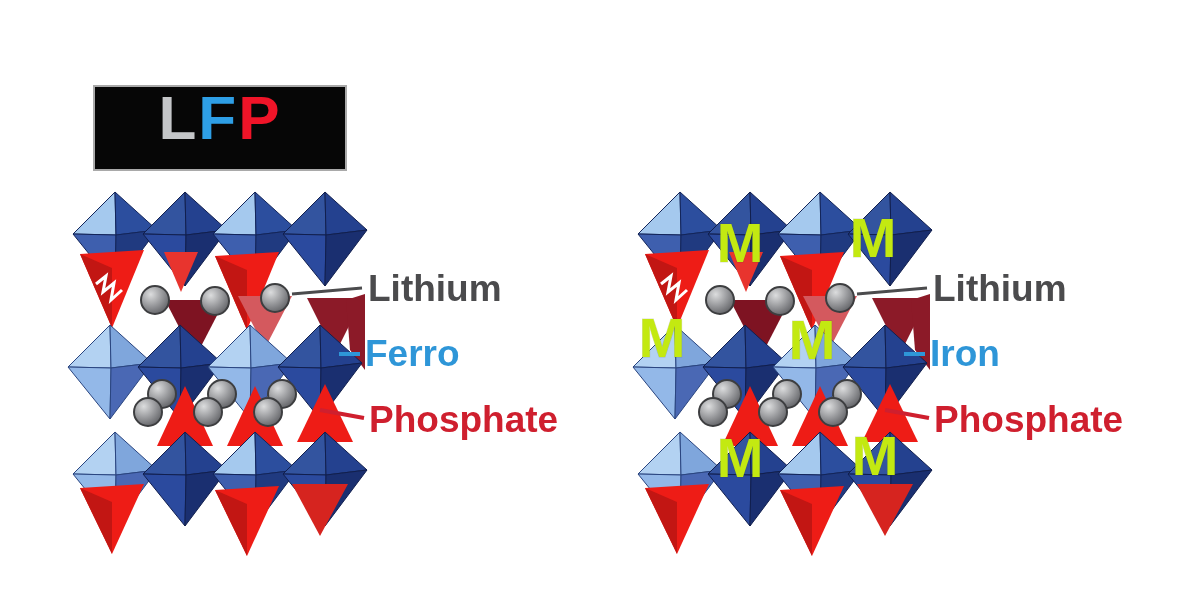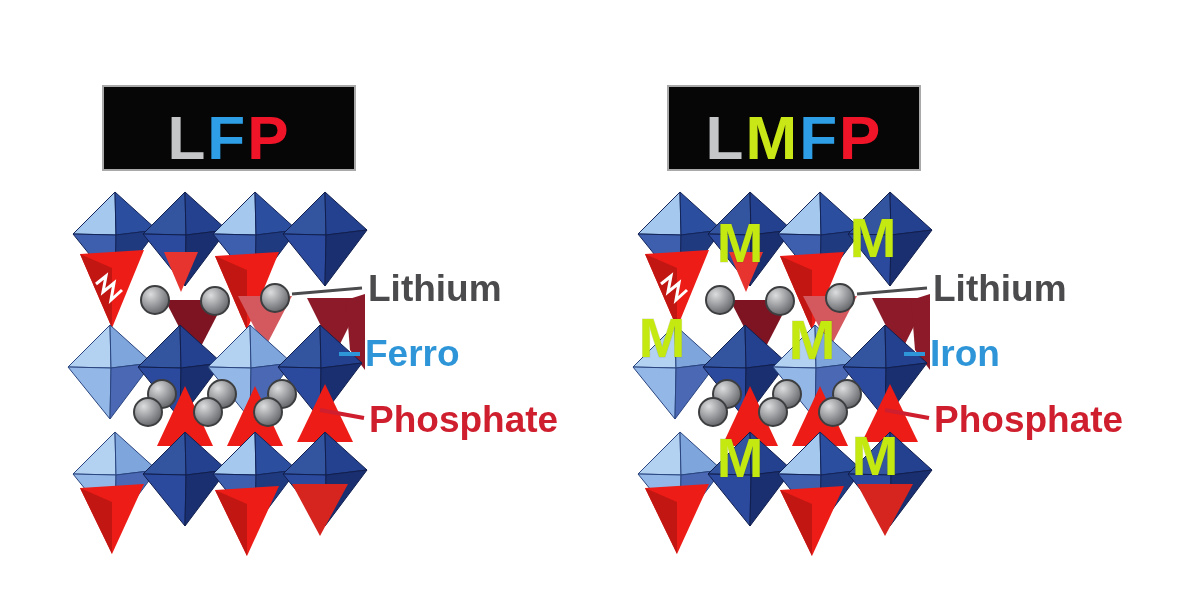--- a/index.html
+++ b/index.html
@@ -4,23 +4,23 @@
 <style>
   html,body{margin:0;padding:0;background:#ffffff;}
   .stage{
     position:relative;width:1185px;height:607px;background:#ffffff;
     overflow:hidden;font-family:"Liberation Sans",sans-serif;
   }
   .panel{position:absolute;top:80px;width:555px;height:515px;}
   .panel-lfp{left:58px;}
   .panel-lmfp{left:623px;}
   .banner{
-    position:absolute;left:44px;top:5px;width:250px;height:82px;
+    position:absolute;left:35px;top:5px;width:250px;height:82px;
     background:#060606;border:2px solid #a9a9a9;
-    display:flex;align-items:flex-end;justify-content:center;
+    display:flex;align-items:flex-start;justify-content:center;
     font-size:62px;font-weight:bold;letter-spacing:2px;line-height:1;
   }
   .banner span{display:inline-block;}
   .panel-svg{position:absolute;left:0;top:108px;width:555px;height:400px;}
   .lbl{font-family:"Liberation Sans",sans-serif;font-size:37px;font-weight:600;}
   .m-letter{font-family:"Liberation Sans",sans-serif;font-size:56px;font-weight:bold;
     paint-order:stroke;stroke:#49551033;stroke-width:1px;}
   .hidden-defs{position:absolute;width:0;height:0;}
 </style>
 </head>
@@ -121,23 +121,20 @@
       <text class="lbl" x="310" y="113" fill="#4b4b4d">Lithium</text>
       <line x1="281" y1="166" x2="302" y2="166" stroke="#2e96d8" stroke-width="4"></line>
       <text class="lbl" x="307" y="178" fill="#2e96d8">Ferro</text>
       <line x1="262" y1="222" x2="306" y2="230" stroke="#cf1f2e" stroke-width="4"></line>
       <text class="lbl" x="311" y="244" fill="#cf1f2e">Phosphate</text>
       <g></g>
     </svg>
   </section>
 
   <section class="panel panel-lmfp">
-    <div class="banner">
-      <span><span style="color: rgb(196, 198, 200);">L</span><span style="color: rgb(201, 230, 22);">M</span><span style="color: rgb(46, 159, 230);">F</span><span style="color: rgb(240, 20, 40);">P</span></span>
-    </div>
     <svg class="panel-svg" viewBox="0 0 555 400">
       <use href="#crystal"></use>
       <line x1="234" y1="106" x2="304" y2="100" stroke="#4b4b4d" stroke-width="3"></line>
       <text class="lbl" x="310" y="113" fill="#4b4b4d">Lithium</text>
       <line x1="281" y1="166" x2="302" y2="166" stroke="#2e96d8" stroke-width="4"></line>
       <text class="lbl" x="307" y="178" fill="#2e96d8">Iron</text>
       <line x1="262" y1="222" x2="306" y2="230" stroke="#cf1f2e" stroke-width="4"></line>
       <text class="lbl" x="311" y="244" fill="#cf1f2e">Phosphate</text>
       <g>
           <text x="117" y="74" text-anchor="middle" fill="#c3e911" class="m-letter">M</text>

